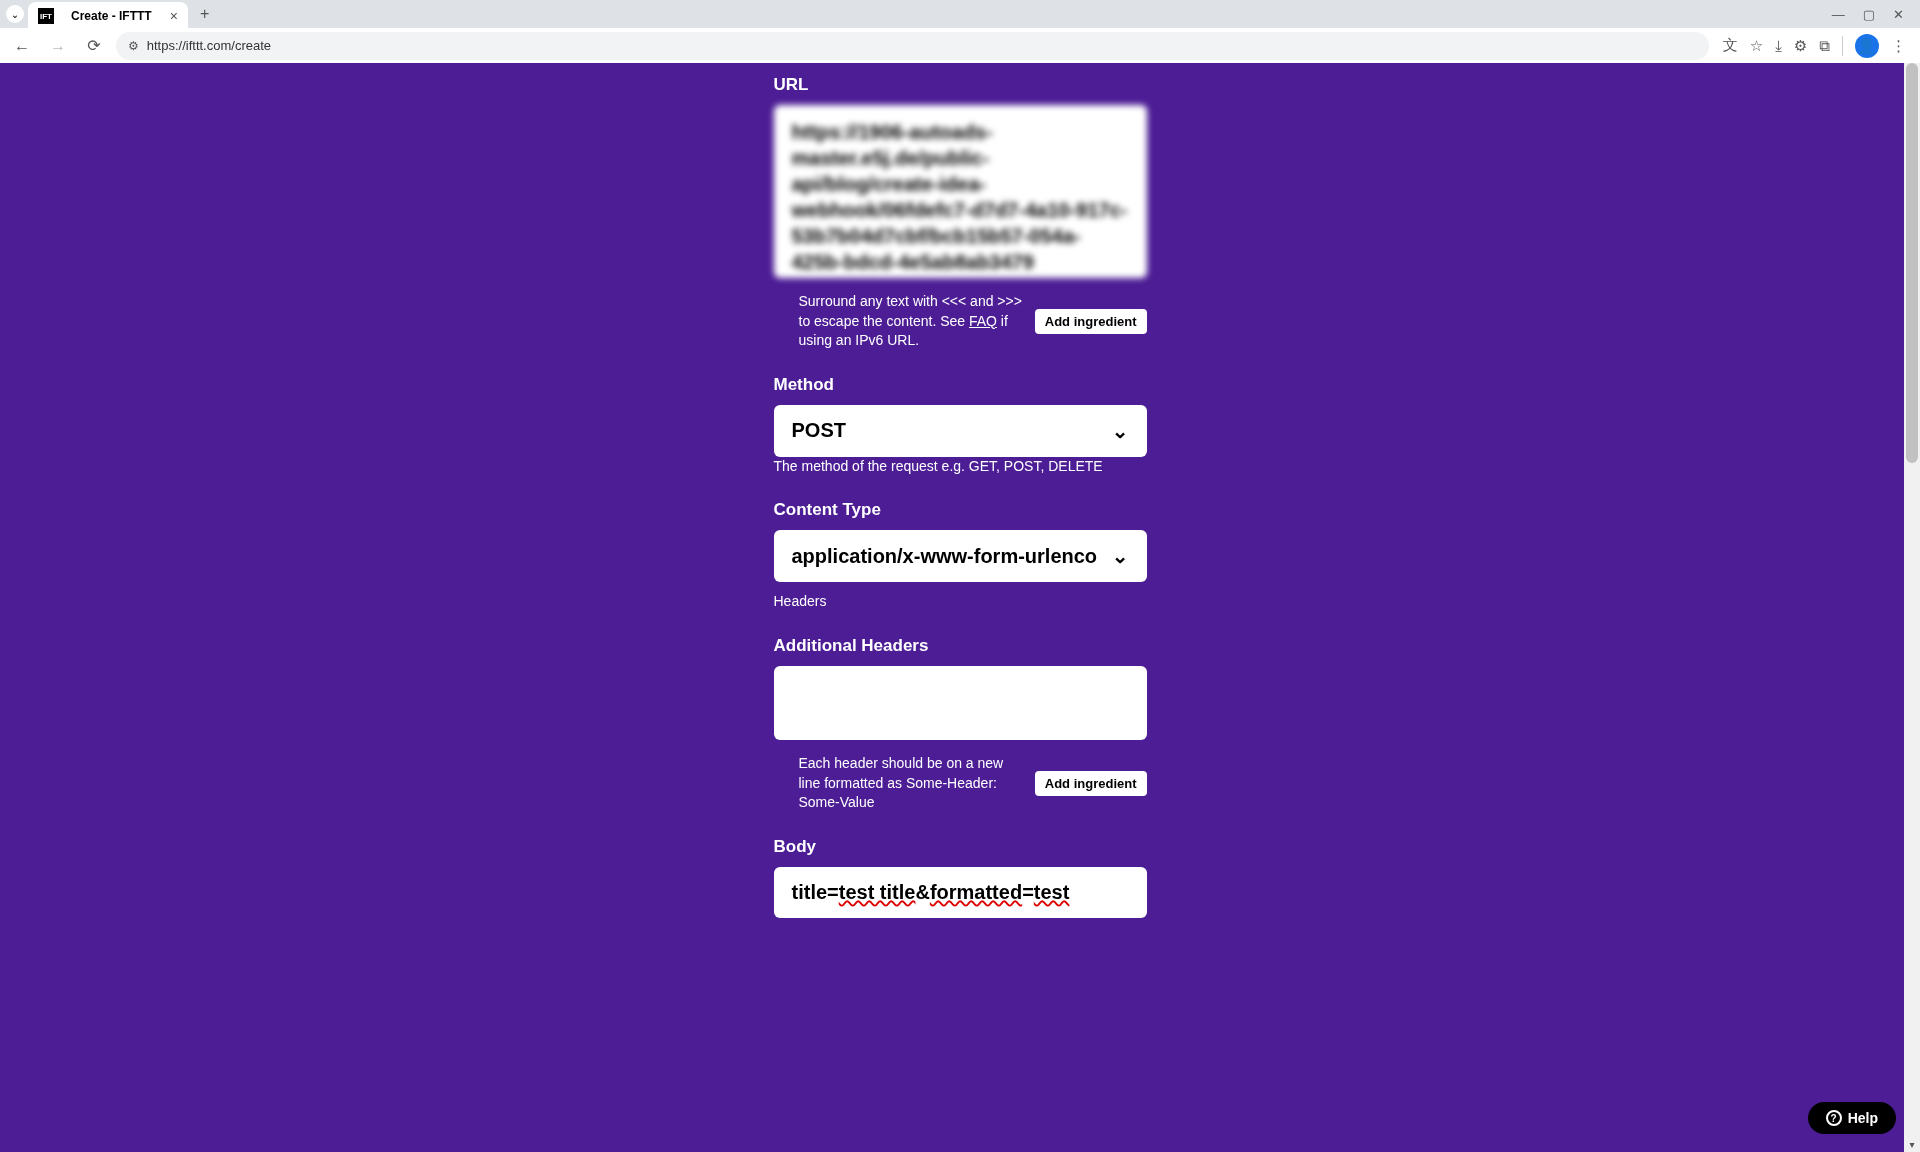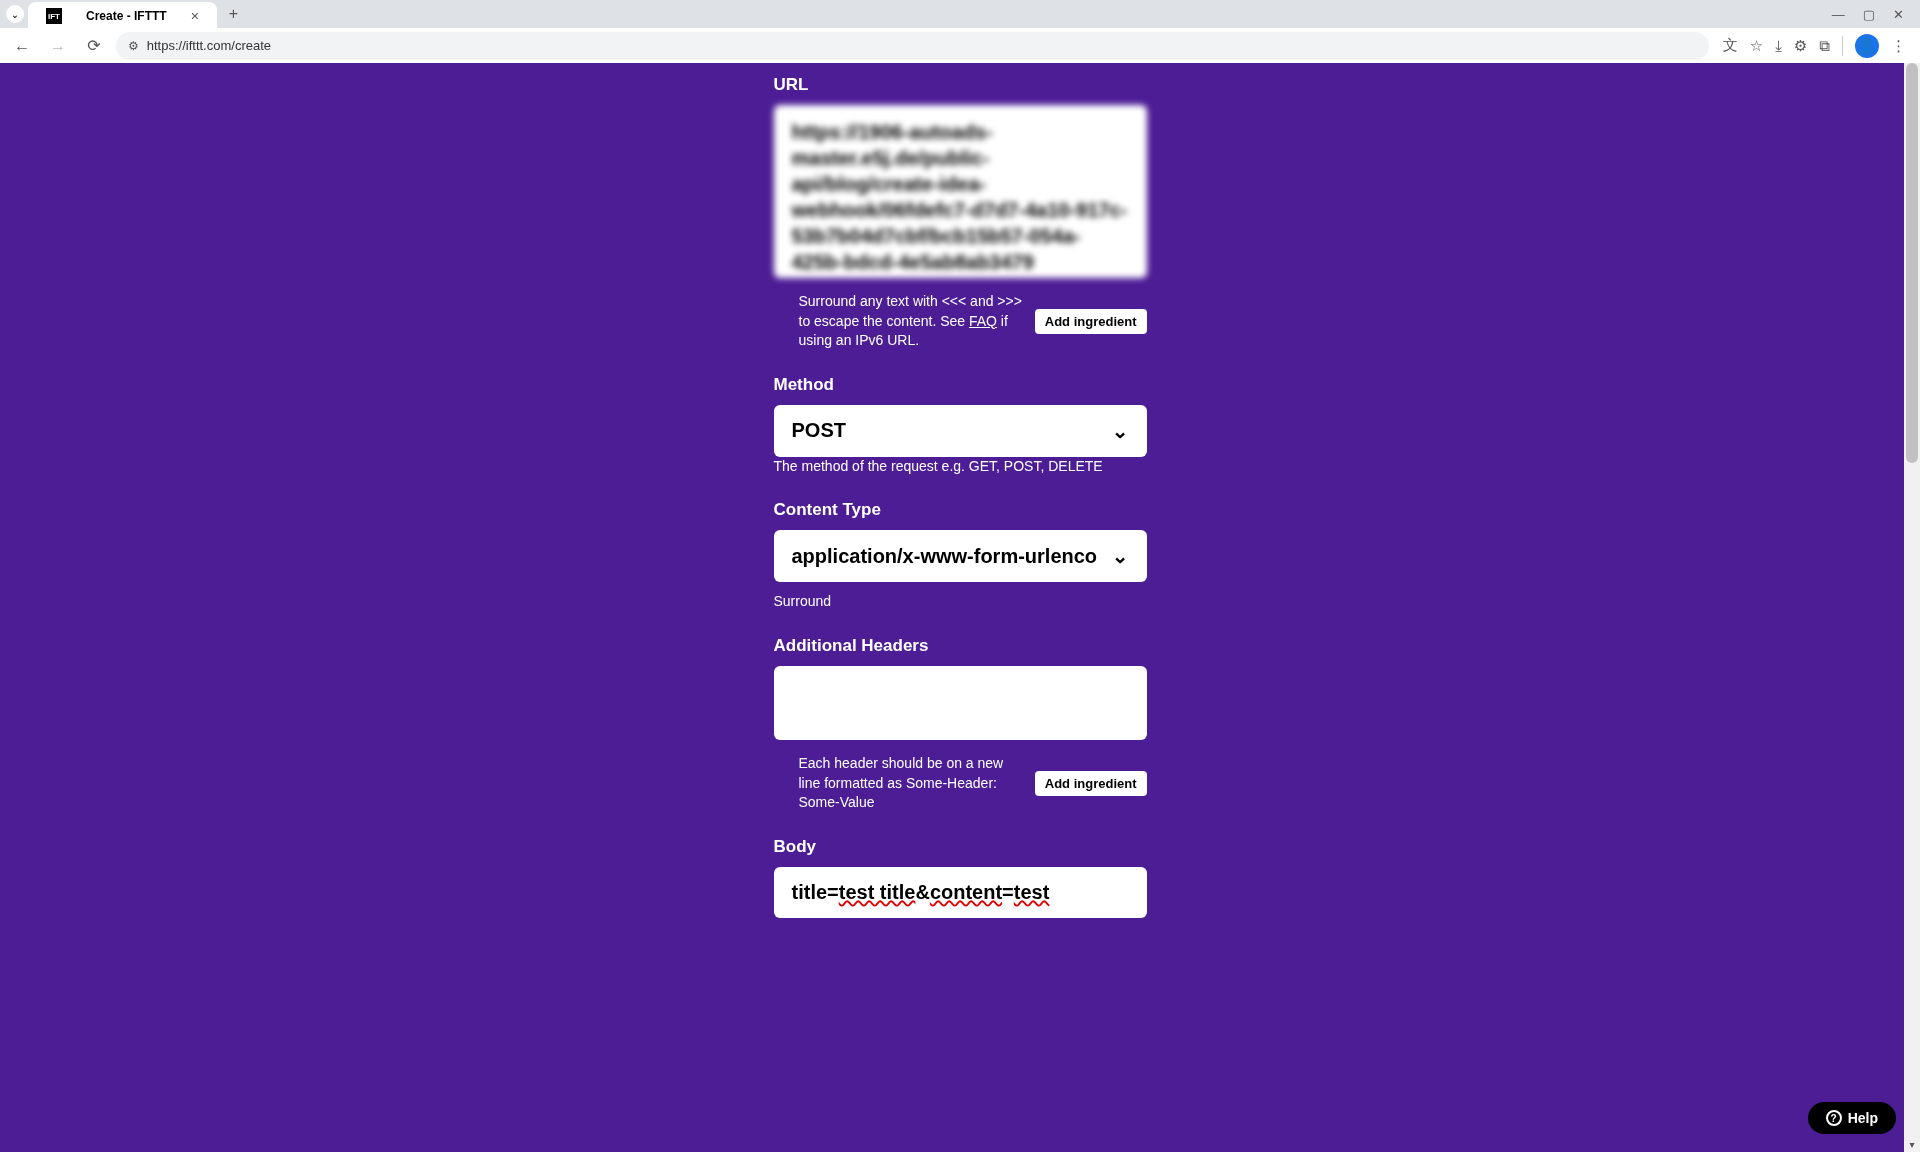--- a/index.html
+++ b/index.html
@@ -2,21 +2,21 @@
 <html><head>
   <meta charset="utf-8">
   <style>
     * { margin: 0; padding: 0; box-sizing: border-box; }
     body { font-family: -apple-system, BlinkMacSystemFont, 'Segoe UI', Arial, sans-serif; background: #fff; }
     
     
     .browser-chrome { background: #dee1e6; }
     .tab-bar { display: flex; align-items: center; height: 28px; padding: 0 6px; gap: 4px; }
     .tab-dropdown { background: #fff; border-radius: 50%; width: 18px; height: 18px; display: flex; align-items: center; justify-content: center; font-size: 10px; }
-    .tab { background: #fff; border-radius: 8px 8px 0 0; height: 28px; display: flex; align-items: center; padding: 0 18px; gap: 24px; min-width: 160px; margin-top: 4px; }
+    .tab { background: #fff; border-radius: 8px 8px 0 0; height: 28px; display: flex; align-items: center; padding: 0 10px; gap: 17px; min-width: 160px; margin-top: 4px; }
     .tab-favicon { width: 16px; height: 16px; background: #000; display: flex; align-items: center; justify-content: center; color: #fff; font-size: 8px; font-weight: bold; }
     .tab-title { font-size: 12px; flex: 1; font-weight: bold; }
     .tab-close { font-size: 14px; color: #555; cursor: pointer; }
     .new-tab { font-size: 16px; color: #555; padding: 0 8px; cursor: pointer; }
     .window-controls { margin-left: auto; display: flex; gap: 18px; padding-right: 10px; color: #555; }
     .window-controls span { cursor: pointer; font-size: 13px; }
     
     .toolbar { background: #fff; height: 35px; display: flex; align-items: center; padding: 0 8px; gap: 8px; }
     .nav-btn { width: 28px; height: 28px; display: flex; align-items: center; justify-content: center; cursor: pointer; border-radius: 50%; font-size: 16px; color: #555; }
     .nav-btn.disabled { color: #bbb; }
@@ -126,36 +126,36 @@
       </div>
       <div class="helper-text" style="">The method of the request e.g. GET, POST, DELETE</div>
     </div>
 
     <div class="section">
       <div class="field-label">Content Type</div>
       <div class="select-box">
         <span class="select-value">application/x-www-form-urlenco</span>
         <span class="chevron">⌄</span>
       </div>
-      <div class="helper-text" style="margin-top:10px">Surround</div>
+      <div class="helper-text" style="margin-top:10px">Headers</div>
     </div>
 
     <div class="section">
       <div class="field-label">Additional Headers</div>
       <textarea class="field-input headers" style=""></textarea>
       <div class="field-row">
         <div class="helper-text">Each header should be on a new line formatted as Some-Header: Some-Value</div>
         <button class="add-btn">Add ingredient</button>
       </div>
     </div>
 
     <div class="section">
       <div class="field-label">Body</div>
       <div class="body-text">
-        <span>title=</span><span class="red-underline">test title</span><span>&amp;</span><span class="red-underline">content</span><span>=</span><span class="red-underline">test</span>
+        <span>title=</span><span class="red-underline">test title</span><span>&amp;</span><span class="red-underline">formatted</span><span>=</span><span class="red-underline">test</span>
       </div>
     </div>
 
   </div>
 </div>
 
 <div class="help-btn">
   <span class="help-icon">?</span>
   <span>Help</span>
 </div>

